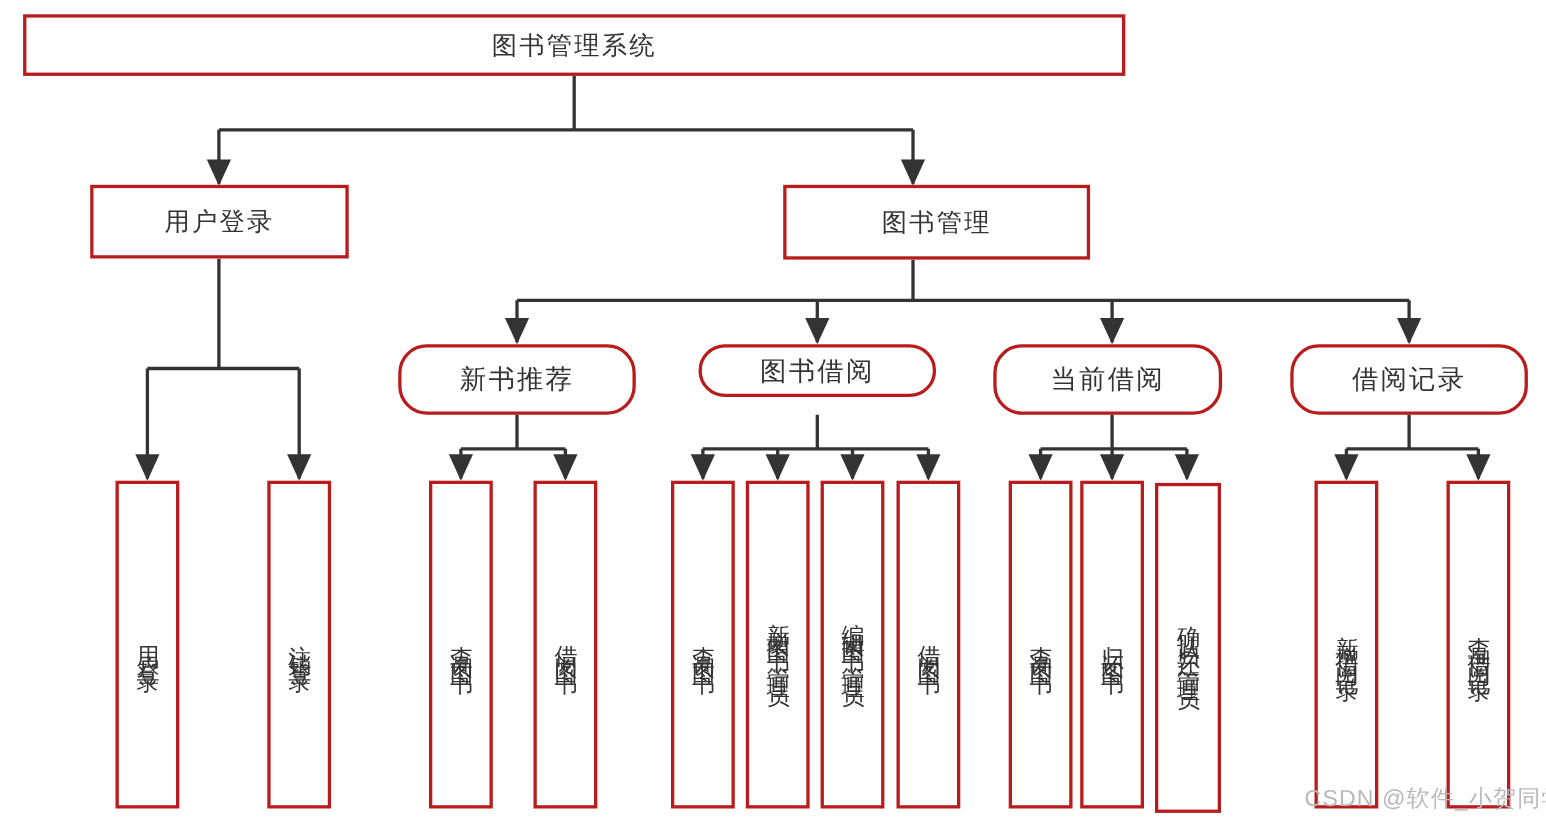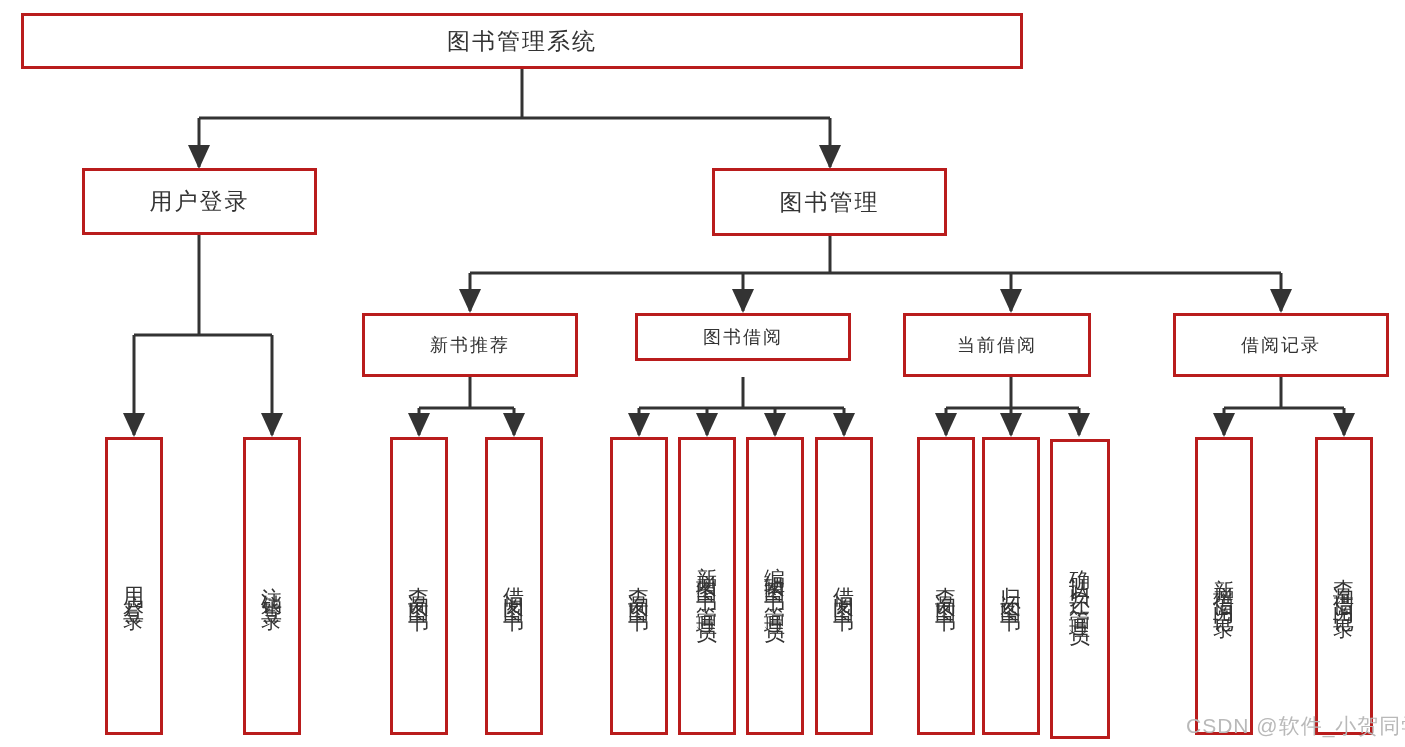--- a/index.html
+++ b/index.html
@@ -28,21 +28,21 @@
     background: #ffffff;
     color: #333333;
     display: flex;
     align-items: center;
     justify-content: center;
     z-index: 2;
     letter-spacing: 2px;
   }
   .node.root  { font-size: 23px; }
   .node.lvl2  { font-size: 23px; }
-  .node.lvl3  { font-size: 18px; }
+  .node.lvl3  { font-size: 24px; border-radius: 26px; }
   .node.leaf {
     font-size: 21px;
     letter-spacing: 0;
   }
   .node.leaf .vtext {
     writing-mode: vertical-rl;
     text-orientation: mixed;
     letter-spacing: 8px;
     line-height: 1;
     white-space: nowrap;
@@ -133,31 +133,31 @@
     </g>
   </svg>
 
   <div class="node root" style="left:21px; top:13px; width:1002px; height:56px;">
     <span>图书管理系统</span>
   </div>
 
   <div class="node lvl2" style="left:82px; top:168px; width:235px; height:67px;">
     <span>用户登录</span>
   </div>
-  <div class="node lvl2" style="left:712px; top:168px; width:235px; height:68px;">
+  <div class="node lvl2" style="left:712px; top:168px; width:279px; height:68px;">
     <span>图书管理</span>
   </div>
 
   <div class="node lvl3" style="left:362px; top:313px; width:216px; height:64px;">
     <span>新书推荐</span>
   </div>
   <div class="node lvl3" style="left:635px; top:313px; width:216px; height:48px;">
     <span>图书借阅</span>
   </div>
-  <div class="node lvl3" style="left:903px; top:313px; width:188px; height:64px;">
+  <div class="node lvl3" style="left:903px; top:313px; width:208px; height:64px;">
     <span>当前借阅</span>
   </div>
   <div class="node lvl3" style="left:1173px; top:313px; width:216px; height:64px;">
     <span>借阅记录</span>
   </div>
 
   <div class="node leaf" style="left:105px; top:437px; width:58px; height:298px;">
     <span class="vtext">用户登录</span>
   </div>
   <div class="node leaf" style="left:243px; top:437px; width:58px; height:298px;">

